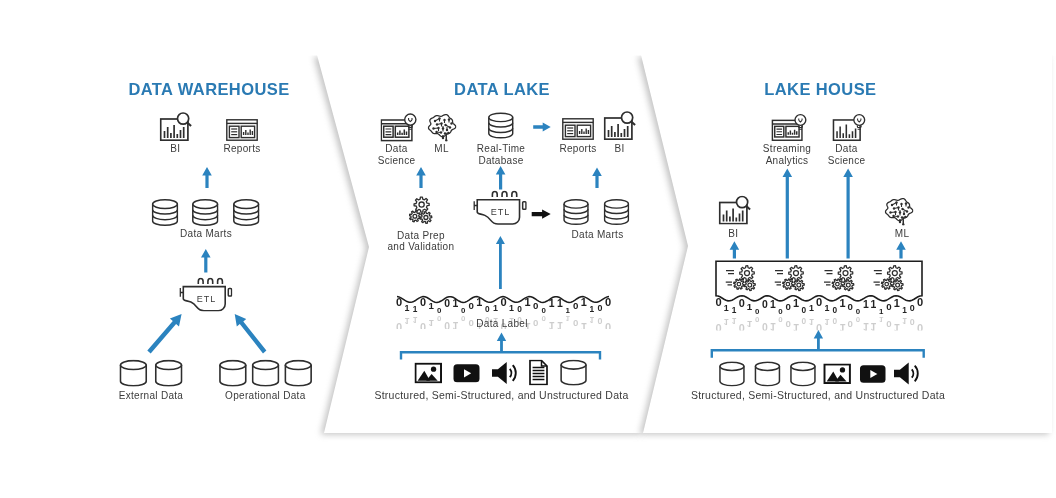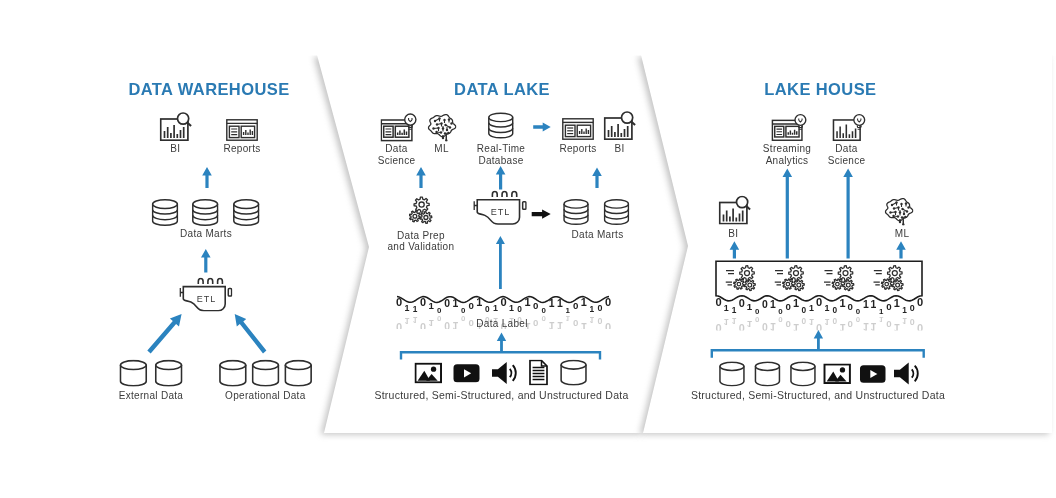--- a/index.html
+++ b/index.html
@@ -1,17 +1,17 @@
 <!DOCTYPE html>
 <html><head><meta charset="utf-8">
 <style>
 html,body{margin:0;padding:0;background:#fff;}
 *{-webkit-font-smoothing:antialiased;}
 #stage{position:relative;width:1056px;height:498px;overflow:hidden;background:#fff;
-font-family:"Liberation Sans", sans-serif;border-radius:24px;}
+font-family:"Liberation Sans", sans-serif;}
 svg text{font-family:"Liberation Sans", sans-serif;}
 </style></head>
 <body>
 <div id="stage">
 <svg width="1056" height="498" viewBox="0 0 1056 498">
 <defs>
 <filter id="blur3" x="-8%" y="-8%" width="116%" height="116%">
 <feGaussianBlur stdDeviation="3"></feGaussianBlur>
 </filter>
 <filter id="blurR" x="-5%" y="-5%" width="110%" height="110%">

